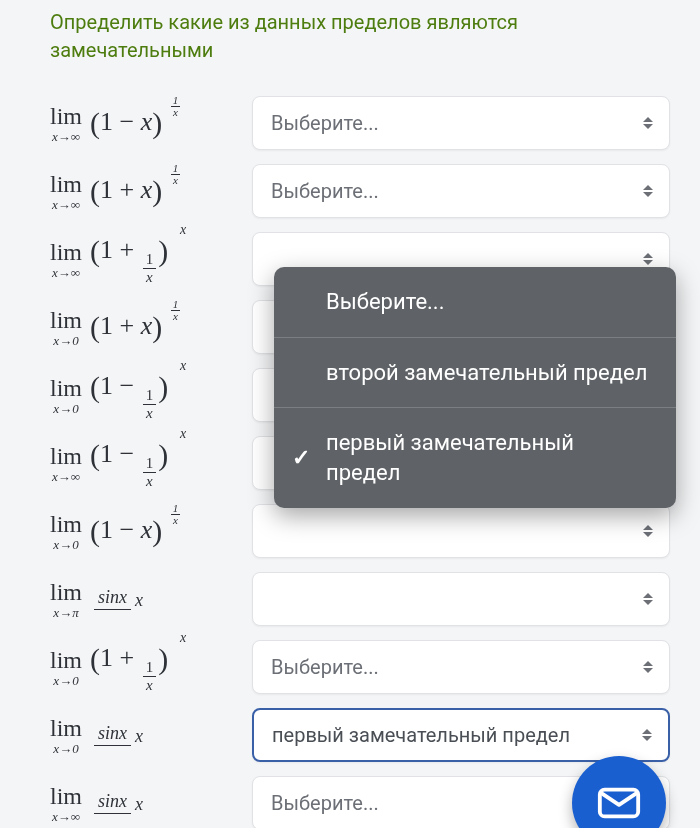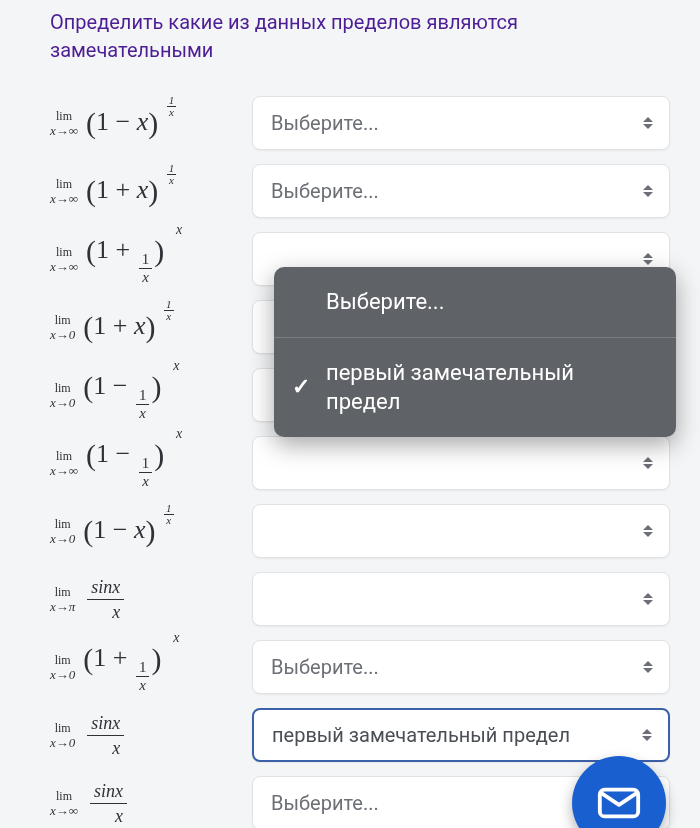--- a/index.html
+++ b/index.html
@@ -12,21 +12,21 @@
     color: #4a4f55;
     overflow: hidden;
     position: relative;
   }
   .page {
     padding: 8px 30px 20px 50px;
   }
   .question {
     font-size: 20px;
     line-height: 1.4;
-    color: #4c1d95;
+    color: #4d7c0f;
     margin-bottom: 30px;
     padding-right: 40px;
   }
   .rows {
     display: flex;
     flex-direction: column;
     gap: 10px;
   }
   .row {
     display: flex;
@@ -42,21 +42,21 @@
     white-space: nowrap;
     position: relative;
   }
   .lim {
     display: inline-block;
     text-align: center;
     vertical-align: middle;
     line-height: 1;
     margin-right: 4px;
   }
-  .lim .top { font-size: 12px; }
+  .lim .top { font-size: 24px; }
   .lim .sub { font-size: 13px; font-style: italic; margin-top: 2px; }
   .expr {
     display: inline-block;
     vertical-align: middle;
     font-size: 26px;
     position: relative;
   }
   .paren { font-size: 30px; vertical-align: -3px; }
   .supexp {
     position: absolute;
@@ -82,22 +82,22 @@
     align-items: center;
     font-size: 15px;
     line-height: 1;
     vertical-align: -6px;
     margin: 0 2px;
   }
   .infrac .n { border-bottom: 1.2px solid #2e3238; padding: 0 3px 1px; }
   .infrac .d { padding: 1px 3px 0; font-style: italic; }
   .bigfrac {
     display: inline-flex;
-    flex-direction: column;
-    align-items: flex-end;
+    flex-direction: row;
+    align-items: flex-start;
     font-size: 18px;
     line-height: 1;
     vertical-align: middle;
     margin-left: 4px;
     font-style: italic;
   }
   .bigfrac .n { border-bottom: 1.4px solid #2e3238; padding: 0 4px 3px; }
   .bigfrac .d { padding: 3px 4px 0; }
   .itx { font-style: italic; }
 
@@ -361,20 +361,23 @@
     </div>
 
   </div>
 </div>
 
 <div class="dropdown">
   <div class="opt">
     <span>Выберите...</span>
   </div>
   <div class="opt">
+    <span>второй замечательный предел</span>
+  </div>
+  <div class="opt">
     <span class="check">✓</span>
     <span>первый замечательный предел</span>
   </div>
 </div>
 
 <div class="fab">
   <svg viewBox="0 0 24 24">
     <rect x="2" y="5" width="20" height="14" rx="2.5" fill="none" stroke="#fff" stroke-width="2"></rect>
     <path d="M3 7 L12 13 L21 7" fill="none" stroke="#fff" stroke-width="2" stroke-linecap="round" stroke-linejoin="round"></path>
   </svg>

